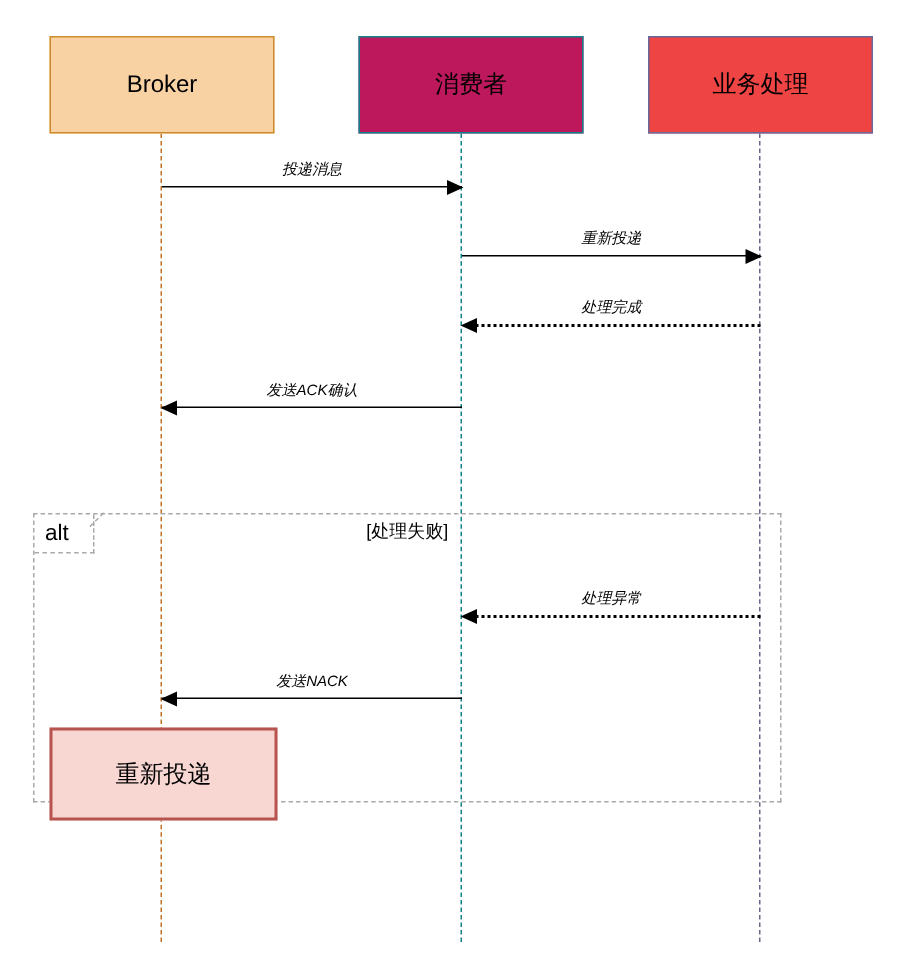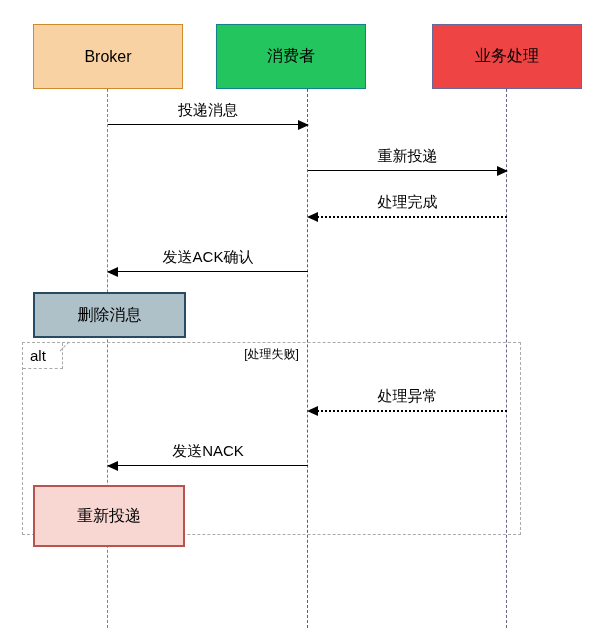--- a/index.html
+++ b/index.html
@@ -8,21 +8,21 @@
     font-family:"Liberation Sans","DejaVu Sans",sans-serif;color:#000;
     overflow:hidden;
   }
   
   .participant{
     position:absolute;top:24px;width:150px;height:65px;box-sizing:border-box;
     display:flex;align-items:center;justify-content:center;
     font-size:16px;z-index:3;
   }
   .p0{left:33px;background:#F8D2A3;border:1.5px solid #CE8B2D;}
-  .p1{left:216px;background:#22c55e;border:1.5px solid #11828C;}
+  .p1{left:239px;background:#be185d;border:1.5px solid #11828C;}
   .p2{left:432px;background:#ef4444;border:1.5px solid #68689A;}
   
   .lifeline{position:absolute;top:89px;height:539px;width:0;z-index:1;}
   .l0{left:107px;border-left:1.5px dashed #BF7327;}
   .l1{left:307px;border-left:1.5px dashed #11828C;}
   .l2{left:506px;border-left:1.5px dashed #68688A;}
   
   .msg{position:absolute;height:0;z-index:4;}
   .m0{left:108px;top:124px;width:200px;}
   .m1{left:308px;top:170px;width:199px;}
@@ -30,21 +30,21 @@
   .m3{left:108px;top:271px;width:200px;}
   .m4{left:308px;top:410px;width:199px;}
   .m5{left:108px;top:465px;width:200px;}
   .msg .line{position:absolute;left:0;right:0;top:0;height:0;border-top:1.5px solid #000;}
   .msg.dotted .line{border-top:2px dotted #000;left:4px;}
   .msg .head{position:absolute;width:0;height:0;top:-4px;
     border-top:5px solid transparent;border-bottom:5px solid transparent;}
   .msg .head.right{right:-1px;border-left:11px solid #000;}
   .msg .head.left{left:-1px;border-right:11px solid #000;}
   .msg .label{position:absolute;left:0;right:0;bottom:4px;text-align:center;
-    font-size:15px;white-space:nowrap;}
+    font-size:10px;white-space:nowrap;font-style:italic;}
   
   .action{
     position:absolute;box-sizing:border-box;display:flex;align-items:center;
     justify-content:center;font-size:16px;z-index:5;
   }
   .a0{left:33px;top:292px;width:153px;height:46px;background:#AEC0C8;border:2px solid #274B62;}
   .a1{left:33px;top:485px;width:152px;height:62px;background:#F8D7D3;border:2px solid #B85450;}
   
   .fragment{
     position:absolute;left:22px;top:342px;width:499px;height:193px;
@@ -100,23 +100,20 @@
     <span class="line"></span>
     <span class="head left"></span>
   </div>
 
   <div class="msg m3">
     <span class="label">发送ACK确认</span>
     <span class="line"></span>
     <span class="head left"></span>
   </div>
 
-  <div class="action a0">
-    <span>删除消息</span>
-  </div>
 
   <div class="fragment">
     <div class="fragment-label">
       <span>alt</span>
       <span class="diag"></span>
     </div>
     <div class="fragment-cond">[处理失败]</div>
   </div>
 
   <div class="msg m4 dotted">

